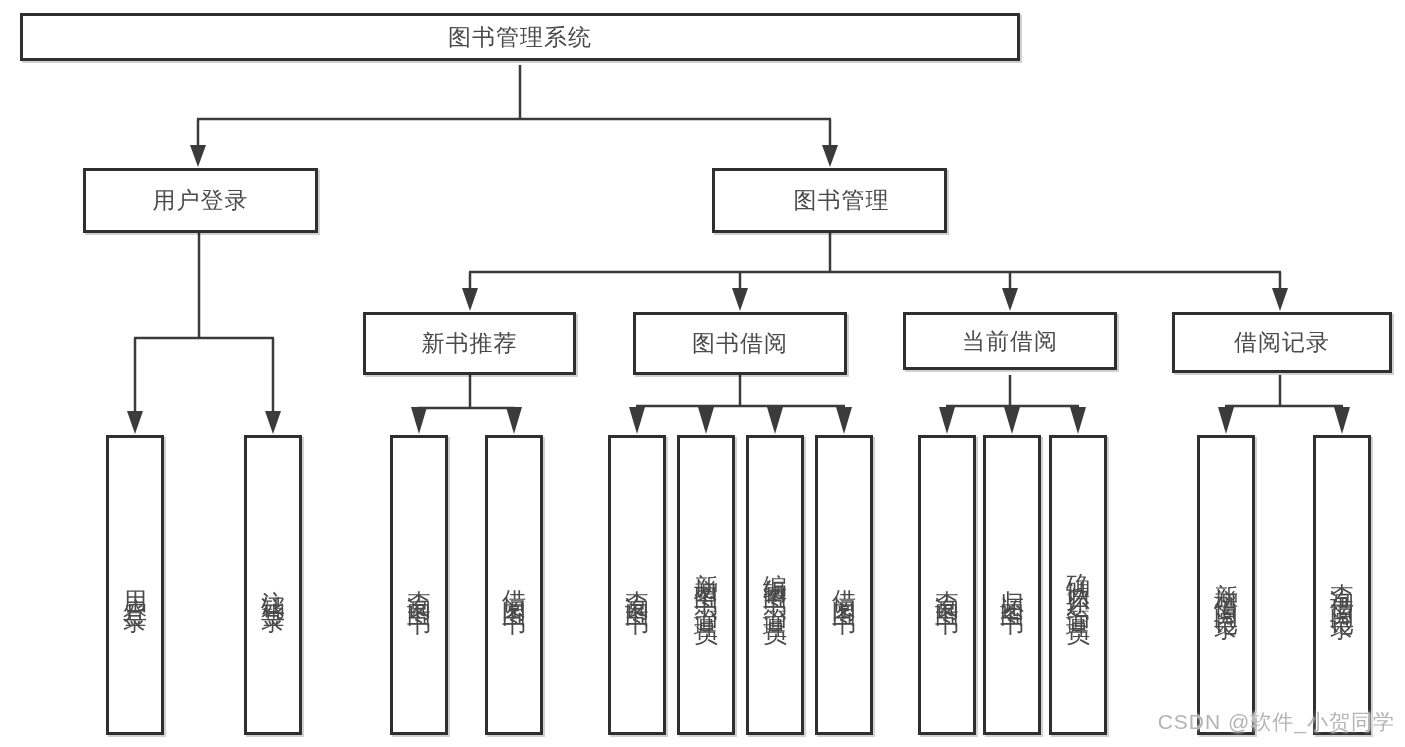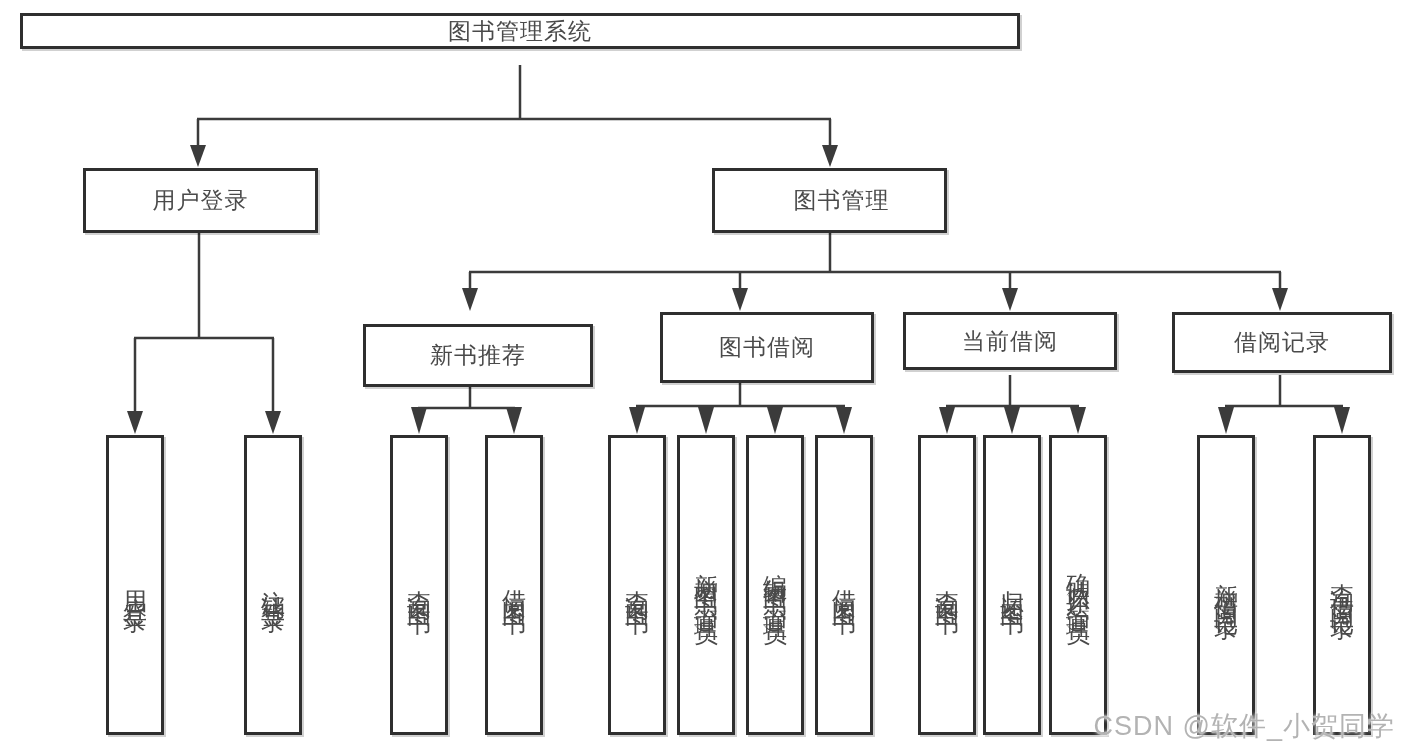--- a/index.html
+++ b/index.html
@@ -28,35 +28,35 @@
     white-space:nowrap;
   }
   .leaf{
     writing-mode:vertical-rl;
     text-orientation:mixed;
     font-size:24px;letter-spacing:7px;line-height:1;
     white-space:normal;
     top:435px;height:300px;width:58px;
   }
   
-  .n-root {left:20px;  top:13px;  width:1000px;height:36px;}
+  .n-root {left:20px;  top:13px;  width:1000px;height:48px;}
   .n-user {left:83px;  top:168px; width:235px; height:65px;}
   .n-book {left:712px; top:168px; width:235px; height:65px;padding-left:24px;}
-  .n-g1   {left:363px; top:324px; width:230px; height:63px;}
-  .n-g2   {left:660px; top:312px; width:214px; height:71px;font-family:Liberation Serif, serif;}
+  .n-g1   {left:363px; top:312px; width:213px; height:63px;}
+  .n-g2   {left:633px; top:312px; width:214px; height:63px;font-family:Liberation Serif, serif;}
   .n-g3   {left:903px; top:312px; width:214px; height:58px;}
   .n-g4   {left:1172px;top:312px; width:220px; height:61px;}
   .n-a1{left:106px;} .n-a2{left:244px;}
   .n-b1{left:390px;} .n-b2{left:485px;}
   .n-c1{left:608px;} .n-c2{left:677px;} .n-c3{left:746px;} .n-c4{left:815px;}
   .n-d1{left:918px;} .n-d2{left:983px;} .n-d3{left:1049px;}
   .n-e1{left:1197px;} .n-e2{left:1313px;}
   .watermark{
     position:absolute;right:10px;top:708px;z-index:5;
-    color:var(--watermark);font-size:27px;letter-spacing:1px;
+    color:var(--watermark);font-size:21px;letter-spacing:1px;
     text-shadow:0 0 2px #fff,0 0 4px #fff;
   }
 </style>
 </head>
 <body>
 
 <div class="canvas">
 
   <svg class="connectors" width="1405" height="747" viewBox="0 0 1405 747">
     <g style="stroke:var(--line)" stroke-width="2.5" fill="none">

